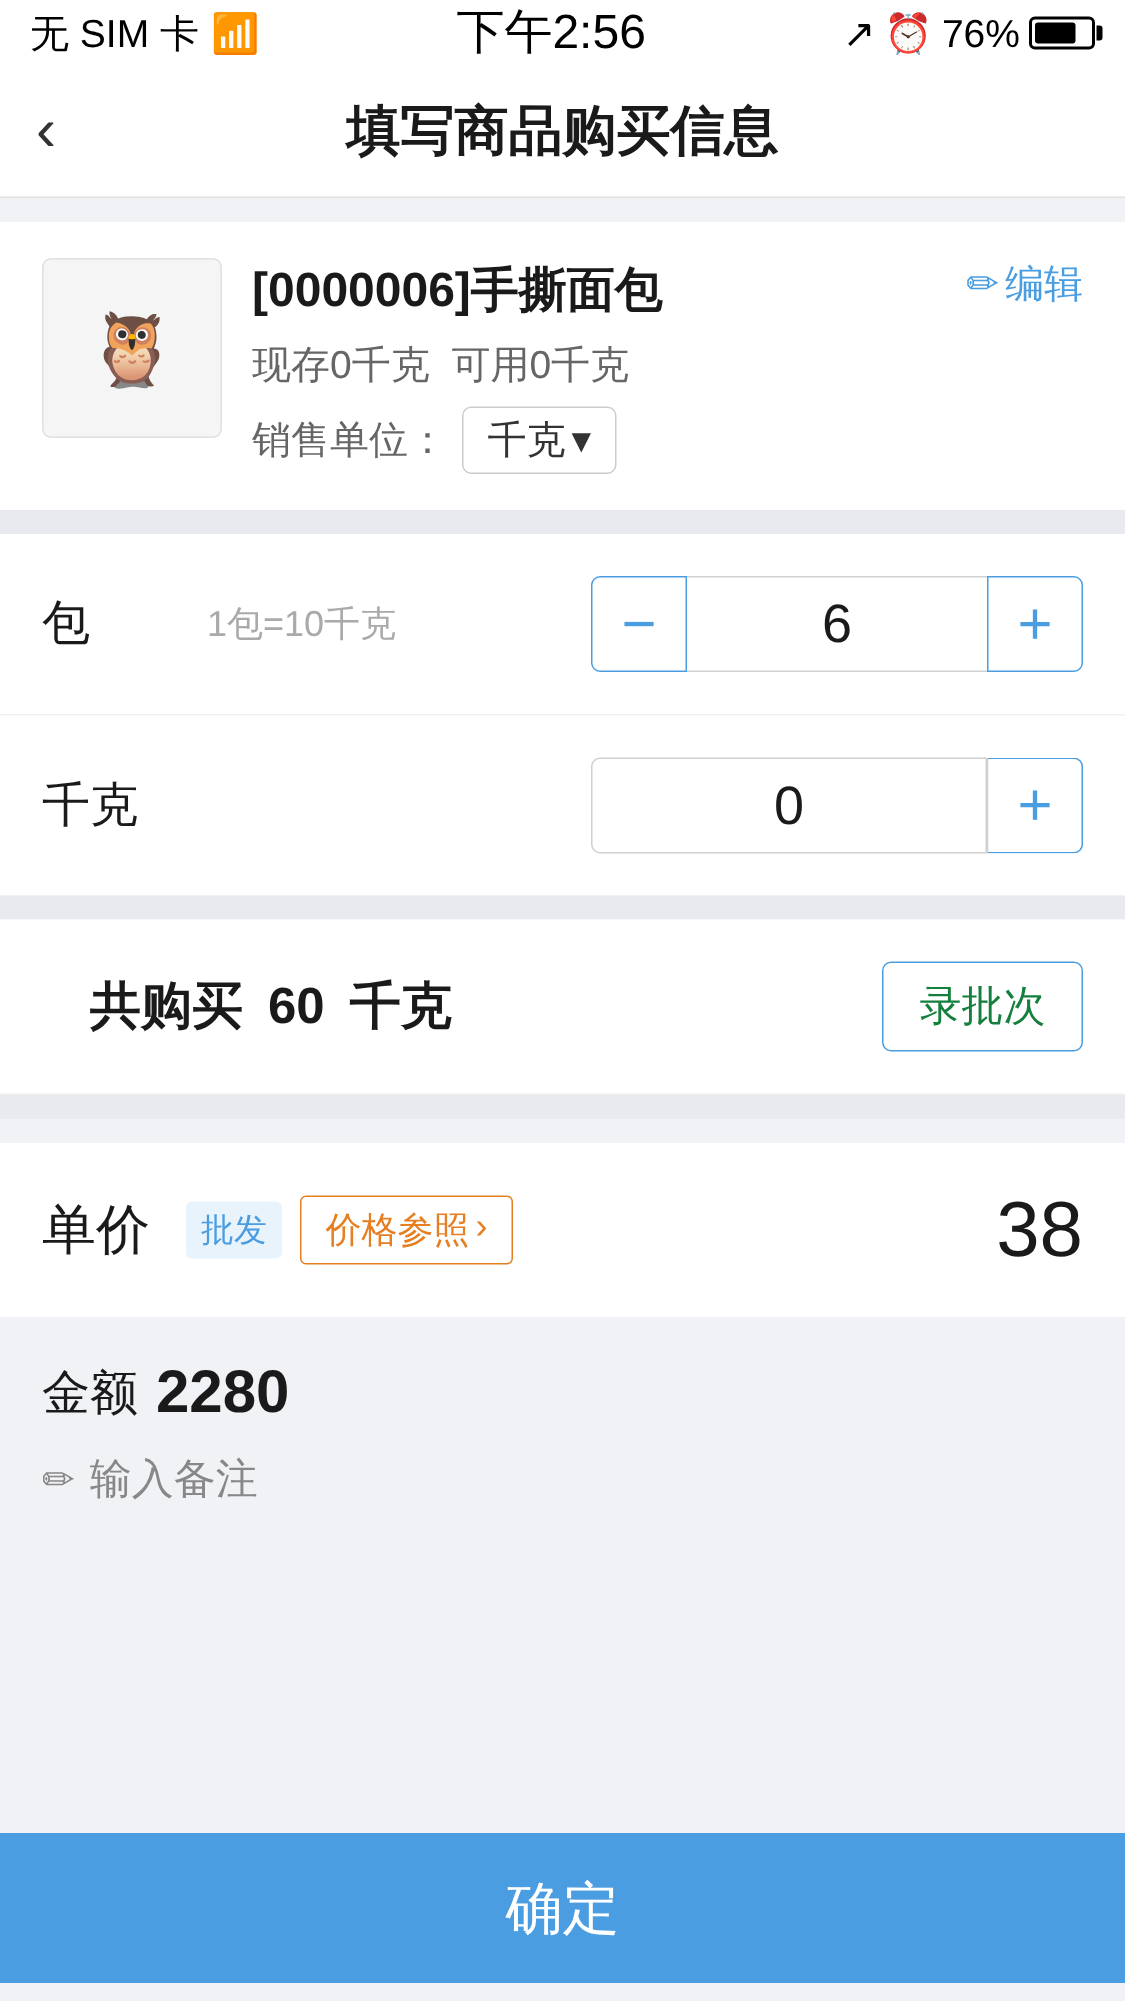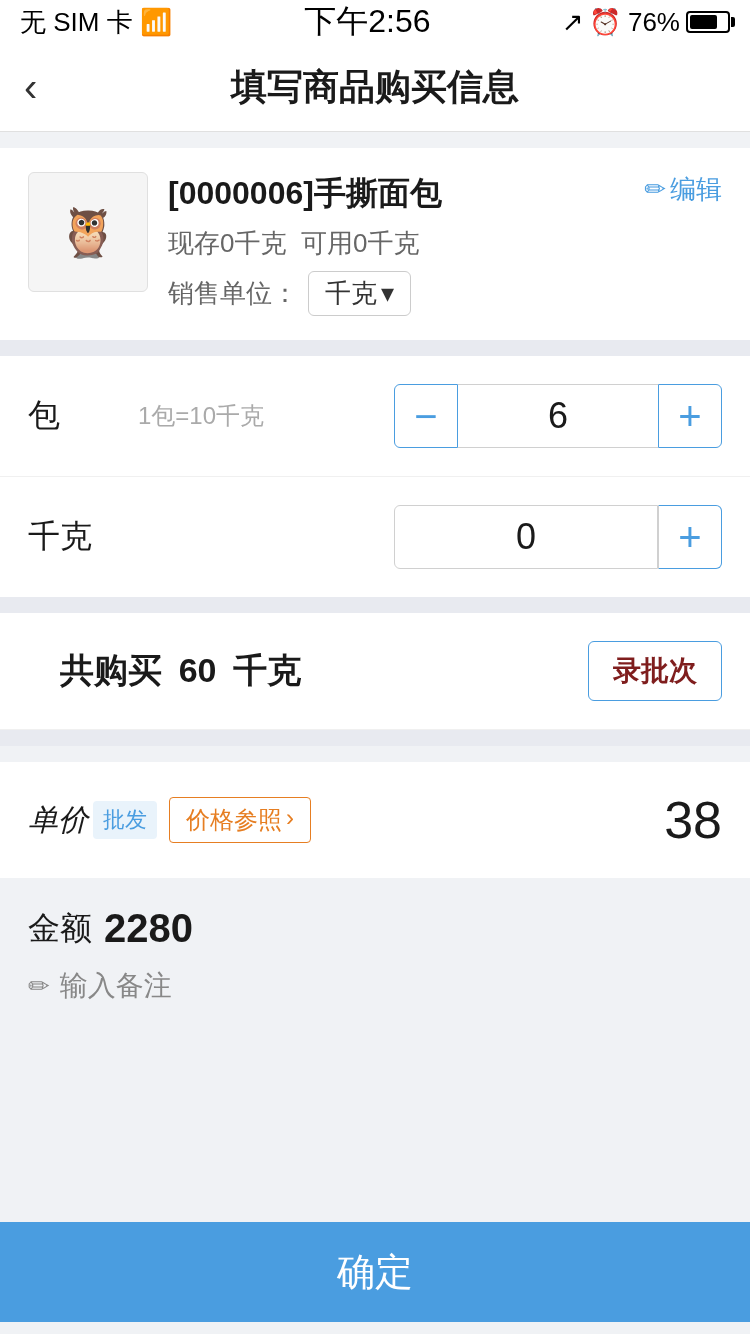--- a/index.html
+++ b/index.html
@@ -166,38 +166,37 @@
       padding: 28px 28px;
       border-bottom: 1px solid #f0f0f0;
     }
     .total-text { font-size: 30px; color: #1a1a1a; flex: 1; margin-left: 32px; }
     .total-text span { font-size: 34px; font-weight: 600; }
     .batch-btn {
       border: 1.5px solid #4a9de0;
       border-radius: 6px;
       padding: 10px 24px;
       font-size: 28px;
-      color: #7f1d1d;
-      background: #fff;
-      cursor: pointer;
-      font-weight: bold;
+      color: #15803d;
+      background: #fff;
+      cursor: pointer;
     }
 
     
     .price-section {
       background: #fff;
       margin-top: 16px;
       padding: 28px 28px 20px;
     }
     .price-row {
       display: flex;
       align-items: center;
       margin-bottom: 8px;
     }
-    .price-label { font-size: 30px; color: #1a1a1a; margin-right: 5px; font-style: italic; }
+    .price-label { font-size: 36px; color: #1a1a1a; margin-right: 24px; }
     .price-tag {
       font-size: 22px;
       color: #4a9de0;
       background: rgba(74, 157, 224, 0.12);
       padding: 4px 10px;
       border-radius: 4px;
       margin-right: 12px;
     }
     .price-ref-btn {
       border: 1.5px solid #e67e22;

